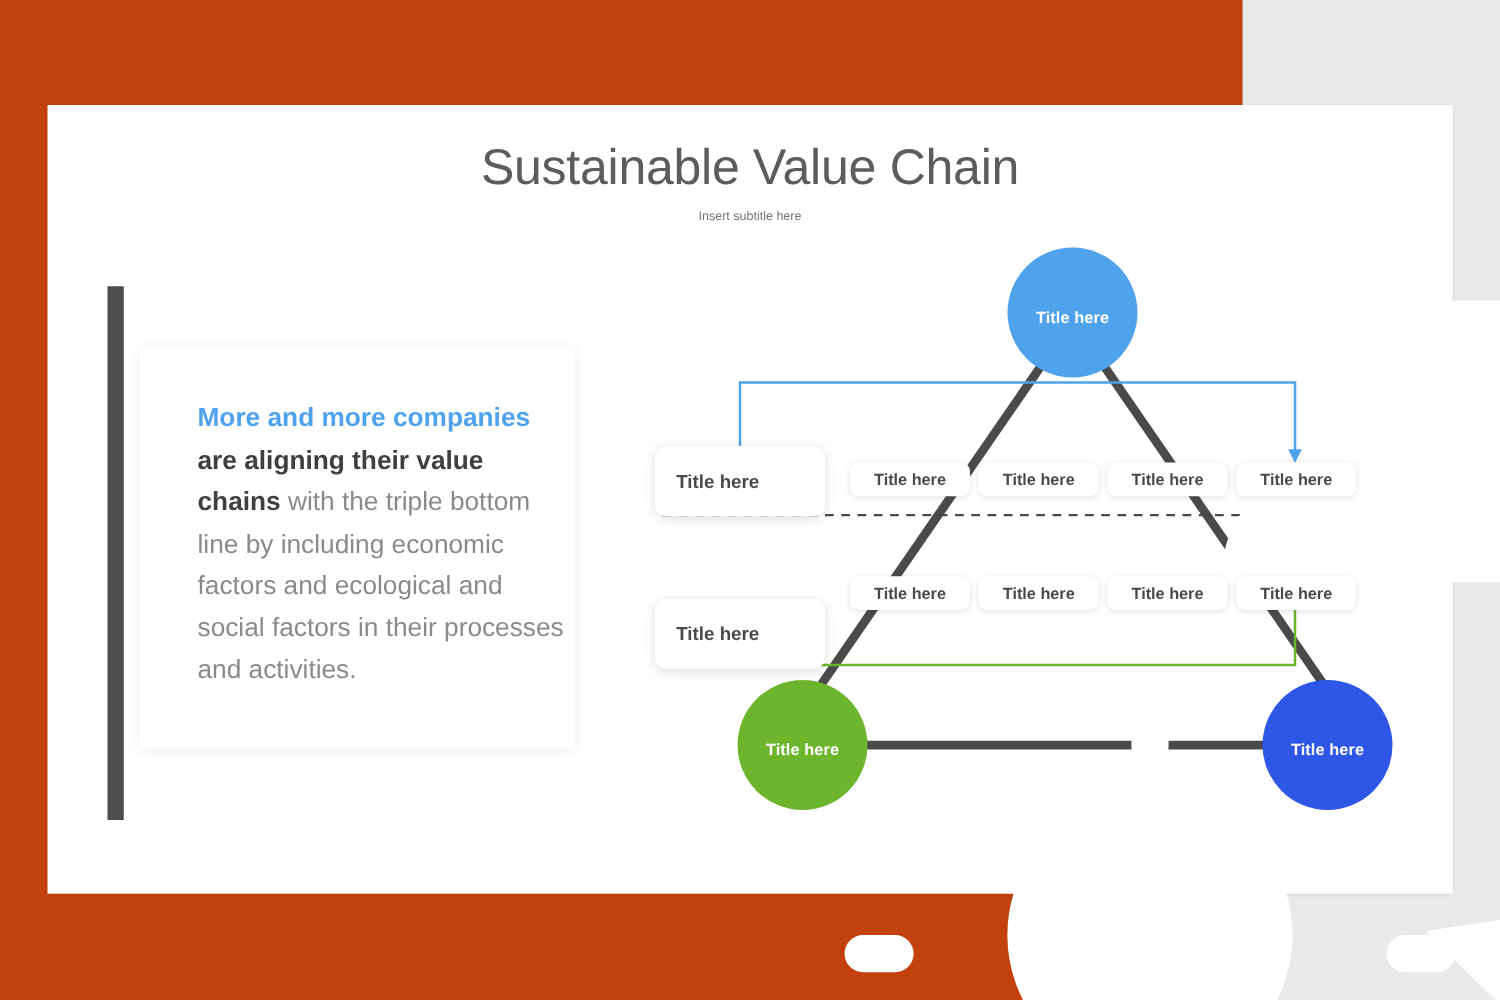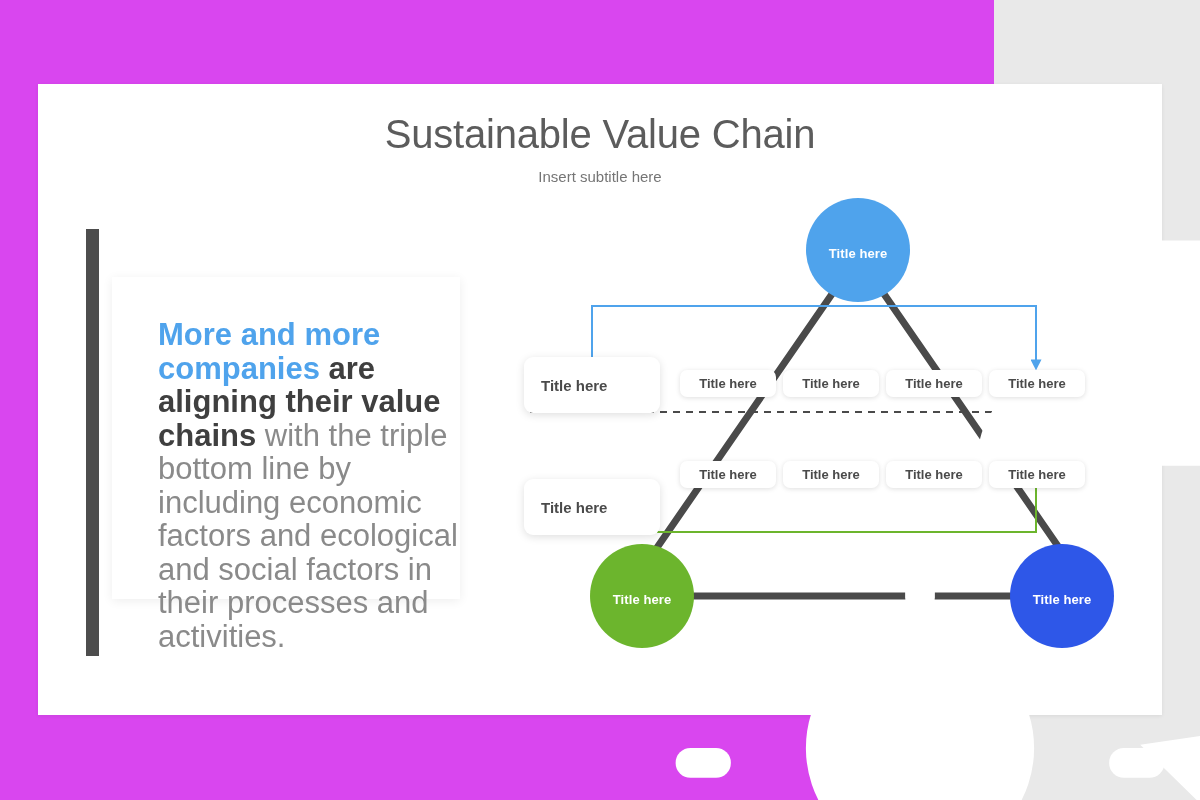--- a/index.html
+++ b/index.html
@@ -5,21 +5,21 @@
   html, body {
     margin: 0; padding: 0;
     width: 1200px; height: 800px;
     background: #e9e9e9;
     font-family: "Liberation Sans", sans-serif;
     overflow: hidden;
   }
   #page {
     position: relative;
     width: 994px; height: 800px;
-    background: #d946ef;
+    background: #c2410c;
   }
   
   #slide {
     position: absolute;
     left: 38px; top: 84px;
     width: 1124px; height: 631px;
     background: #ffffff;
     box-shadow: 0 1px 4px rgba(0,0,0,0.07);
   }
   
@@ -32,21 +32,21 @@
     font-weight: 400;
     color: #5c5c5c;
     letter-spacing: -0.2px;
     white-space: nowrap;
   }
   .slide-subtitle {
     position: absolute;
     left: 0; top: 84px;
     width: 100%;
     text-align: center;
-    font-size: 15px;
+    font-size: 10px;
     font-weight: 400;
     color: #757575;
   }
   
   .accent-bar {
     position: absolute;
     left: 48px; top: 145px;
     width: 13px; height: 427px;
     background: #4d4d4d;
   }
@@ -57,21 +57,21 @@
     background: #ffffff;
     box-shadow: 0 2px 10px rgba(0,0,0,0.07);
   }
   .text-card-inner {
     position: absolute;
     left: 46px; top: 41px;
     width: 300px;
   }
   .para {
     margin: 0;
-    font-size: 31px;
+    font-size: 21px;
     line-height: 33.5px;
     color: #8a8a8a;
     font-weight: 400;
   }
   .para .hl-blue {
     color: #4fa3ec;
     font-weight: 700;
   }
   .para .hl-dark {
     color: #3f3f3f;

